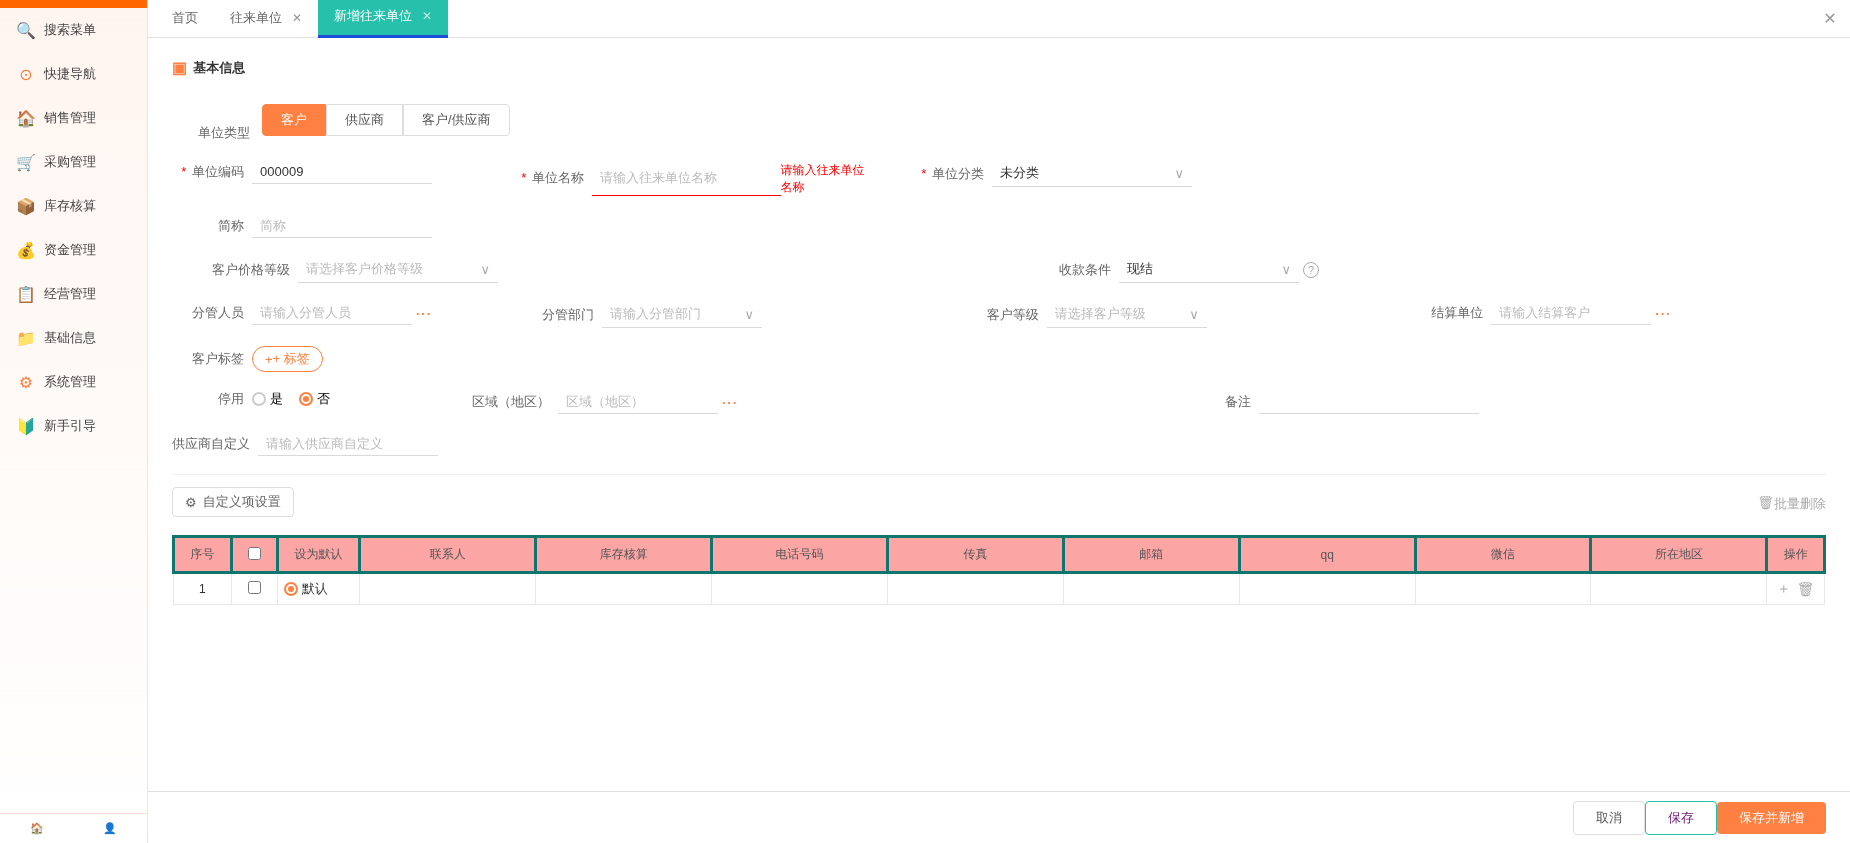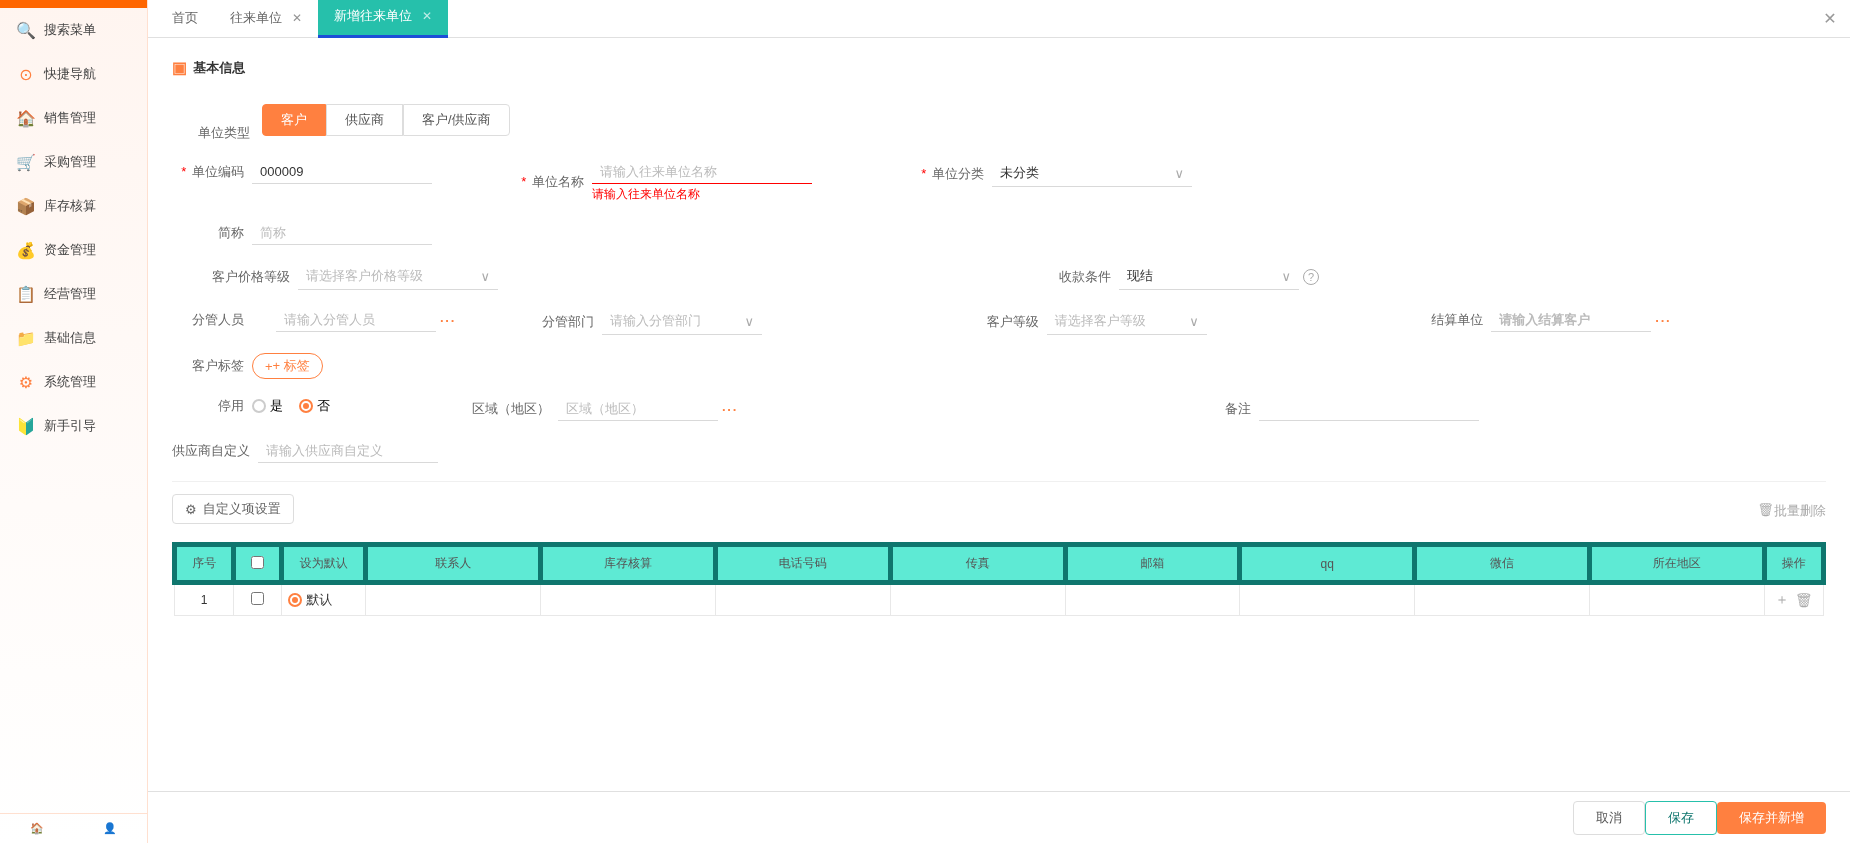--- a/index.html
+++ b/index.html
@@ -62,34 +62,34 @@
     .more-dots { color: #ff8040; cursor: pointer; font-weight: bold; letter-spacing: 1px; padding: 0 4px; }
 
     
     .tag-btn { border: 1px solid #ff8040; color: #ff8040; border-radius: 20px; padding: 3px 12px; font-size: 12px; cursor: pointer; background: #fff; display: flex; align-items: center; gap: 4px; }
 
     
     .bottom-section { border-top: 1px solid #f0f0f0; padding-top: 12px; }
     .custom-setting-btn { display: flex; align-items: center; gap: 6px; border: 1px solid #ddd; padding: 5px 12px; font-size: 12px; color: #666; cursor: pointer; background: #fff; border-radius: 4px; margin-bottom: 10px; }
     .batch-del { display: flex; justify-content: flex-end; margin-bottom: 6px; color: #aaa; font-size: 12px; cursor: pointer; }
     table { width: 100%; border-collapse: collapse; }
-    th { background: #5eead4; border: 5px solid #0f766e; padding: 8px 14px; text-align: center; color: #555; font-weight: normal; font-size: 12px; }
+    th { background: #fca5a5; border: 3px solid #0f766e; padding: 8px 14px; text-align: center; color: #555; font-weight: normal; font-size: 12px; }
     td { border: 1px solid #e8e8e8; padding: 6px; text-align: center; color: #333; font-size: 12px; }
     .action-btns { display: flex; align-items: center; justify-content: center; gap: 6px; }
     .action-btn { color: #aaa; cursor: pointer; font-size: 14px; }
 
     
     .footer { height: 52px; background: #fff; border-top: 1px solid #e0e0e0; display: flex; align-items: center; justify-content: flex-end; padding: 0 24px; gap: 0; flex-shrink: 0; }
     .btn-cancel { padding: 7px 22px; border: 1px solid #ddd; background: #fff; color: #555; cursor: pointer; border-radius: 4px; font-size: 13px; }
-    .btn-save { padding: 7px 22px; border: 1px solid #26c0ab; background: #fff; color: #0f766e; cursor: pointer; border-radius: 4px; font-size: 13px; }
+    .btn-save { padding: 7px 22px; border: 1px solid #26c0ab; background: #fff; color: #701a75; cursor: pointer; border-radius: 4px; font-size: 13px; }
     .btn-save-new { padding: 7px 22px; border: none; background: #ff8040; color: #fff; cursor: pointer; border-radius: 4px; font-size: 13px; }
 
     .help-icon { width: 16px; height: 16px; border-radius: 50%; border: 1px solid #aaa; display: inline-flex; align-items: center; justify-content: center; font-size: 11px; color: #aaa; cursor: pointer; margin-left: 4px; }
 
-    .field-group { display: flex; flex-direction: column; }
+    .field-group { display: flex; }
   </style>
 </head>
 <body>
 
 <div class="sidebar">
   <div class="sidebar-logo"></div>
 
   <div class="sidebar-item">
     <span class="icon">🔍</span>
     <span class="label">搜索菜单</span>
@@ -227,21 +227,21 @@
           <span class="chevron">∨</span>
         </div>
         <span class="help-icon">?</span>
       </div>
     </div>
 
     <div class="form-row">
 
       <div class="form-field" style="min-width:280px; max-width:320px;">
         <span class="form-label">分管人员</span>
-        <input class="form-input" type="text" placeholder="请输入分管人员" style="width: 160px; margin-left: 24px;">
+        <input class="form-input" type="text" placeholder="请输入分管人员" style="width: 160px;">
         <span class="more-dots">···</span>
       </div>
 
       <div class="form-field" style="min-width:260px; margin-left:30px;">
         <span class="form-label">分管部门</span>
         <div class="form-select" style="min-width:160px;">
           <span>请输入分管部门</span>
           <span class="chevron">∨</span>
         </div>
       </div>
@@ -249,21 +249,21 @@
       <div class="form-field" style="min-width:240px; margin-left:30px;">
         <span class="form-label">客户等级</span>
         <div class="form-select" style="min-width:160px;">
           <span>请选择客户等级</span>
           <span class="chevron">∨</span>
         </div>
       </div>
 
       <div class="form-field" style="min-width:240px; margin-left:30px;">
         <span class="form-label">结算单位</span>
-        <input class="form-input" type="text" placeholder="请输入结算客户" style="width: 160px; font-weight: bold;">
+        <input class="form-input" type="text" placeholder="请输入结算客户" style="width: 160px;">
         <span class="more-dots">···</span>
       </div>
     </div>
 
     <div class="form-row">
       <div class="form-field">
         <span class="form-label">客户标签</span>
         <button class="tag-btn">
           <span>+</span>
           <span style="margin-left:-4px;">+ 标签</span>

